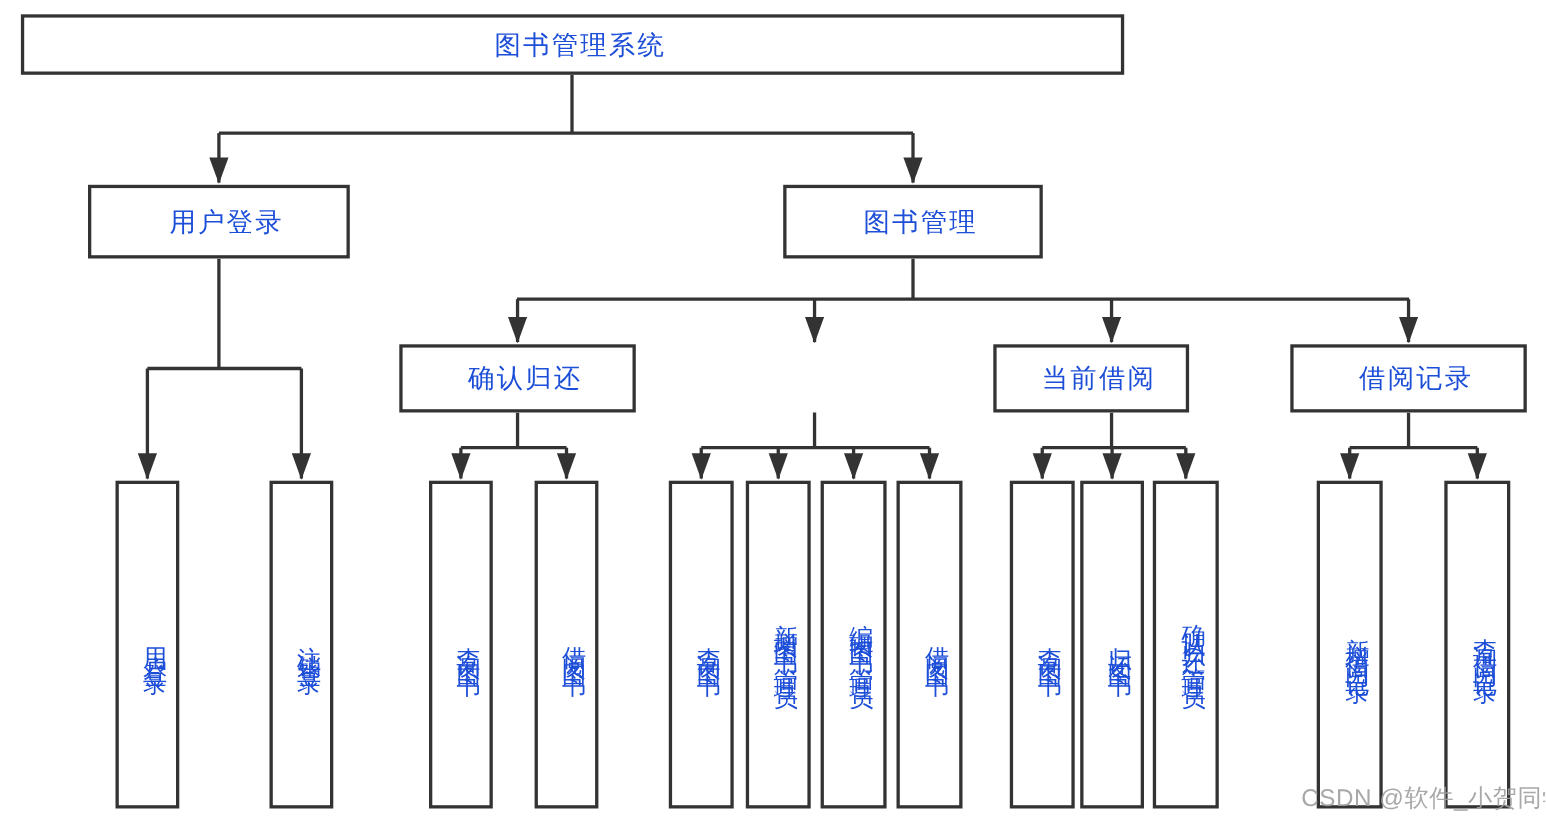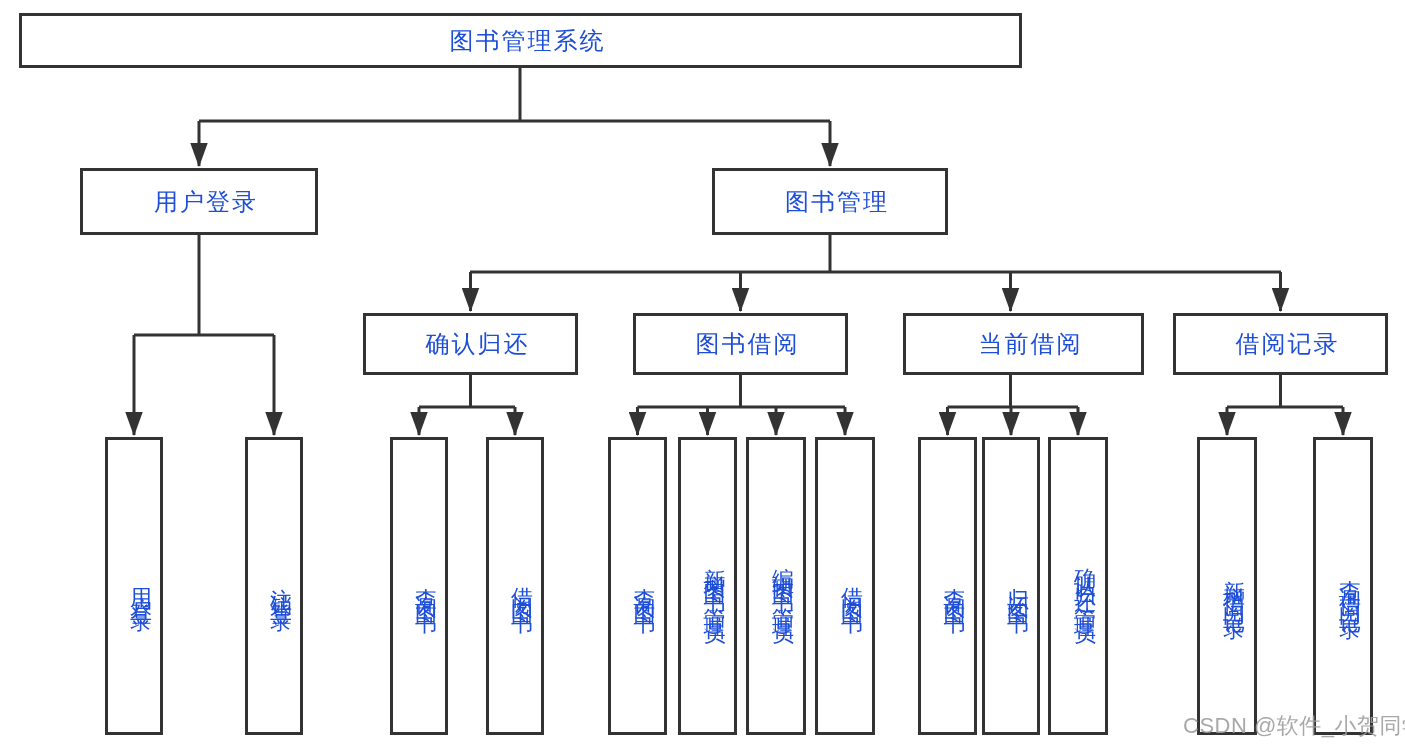--- a/index.html
+++ b/index.html
@@ -119,22 +119,21 @@
       <line x1="1343" y1="407" x2="1343" y2="435" marker-end="url(#arr)"></line>
     </g>
   </svg>
 
   <div class="node hbox" style="left:19px; top:13px; width:1003px; height:55px;">图书管理系统</div>
 
   <div class="node hbox" style="left:80px; top:168px; width:238px; height:67px;">用户登录</div>
   <div class="node hbox" style="left:712px; top:168px; width:236px; height:67px;text-align:center;">图书管理</div>
 
   <div class="node hbox" style="left:363px; top:313px; width:215px; height:62px;">确认归还</div>
-  <div class="node hbox" style="left:633px; top:313px; width:215px; height:62px;">图书借阅</div>
-  <div class="node hbox" style="left:903px; top:313px; width:241px; height:62px;">当前借阅</div>
+  <div class="node hbox" style="left:903px; top:313px; width:178px; height:62px;">当前借阅</div>
   <div class="node hbox" style="left:1173px; top:313px; width:215px; height:62px;">借阅记录</div>
 
   <div class="node vbox" style="left:105px; top:437px; width:58px; height:298px;">用户登录</div>
   <div class="node vbox" style="left:245px; top:437px; width:58px; height:298px;">注销登录</div>
 
   <div class="node vbox" style="left:390px; top:437px; width:58px; height:298px;">查询图书</div>
   <div class="node vbox" style="left:486px; top:437px; width:58px; height:298px;">借阅图书</div>
 
   <div class="node vbox" style="left:608px; top:437px; width:59px; height:298px;">查询图书</div>
   <div class="node vbox" style="left:678px; top:437px; width:59px; height:298px;">新增图书（管理员）</div>

